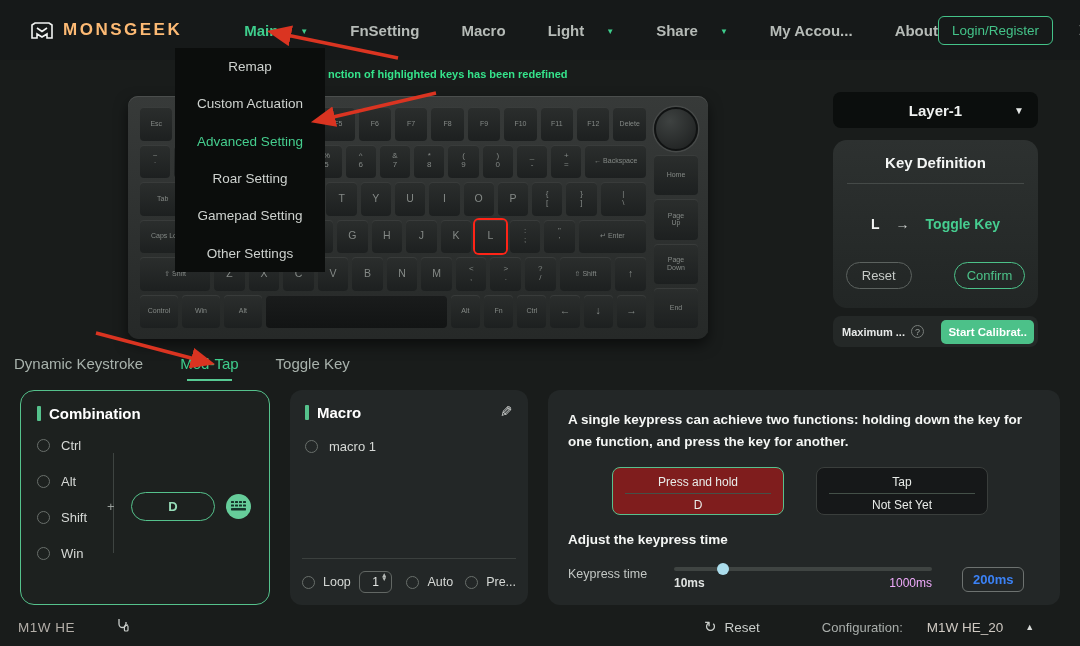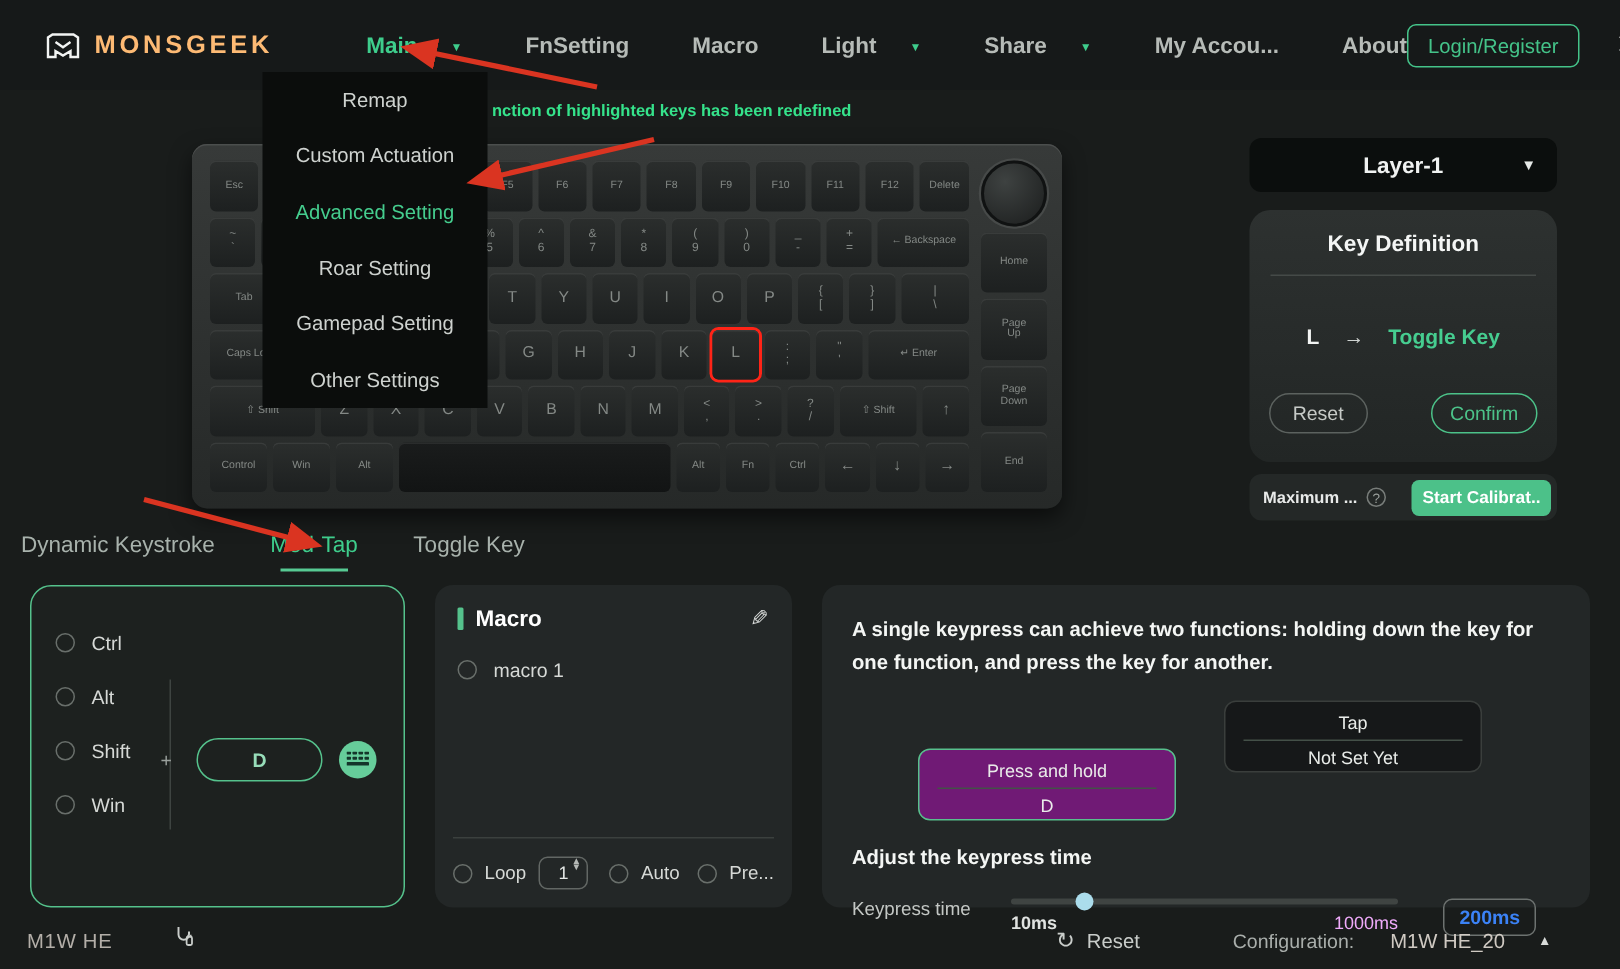--- a/index.html
+++ b/index.html
@@ -94,21 +94,21 @@
   .macro-foot .radio-label { font-size:12.5px; }
   .stepper { width:50px; height:22px; border:1px solid #62676+4; border:1px solid #626764; border-radius:6px; display:flex; align-items:center; justify-content:center; font-size:12px; color:#e3e6e4; position:relative; cursor:pointer; }
   .stepper .spin { position:absolute; right:4px; top:1px; display:flex; flex-direction:column; line-height:.62; font-size:6.5px; color:#b5b9b6; }
 
   .mt-panel { position:absolute; left:548px; top:390px; width:512px; height:215px; background:#232727; border-radius:12px; padding:19px 20px; z-index:6; }
   .desc { font-size:13.5px; font-weight:bold; color:#f4f6f4; line-height:1.65; width:478px; }
   .cards { display:flex; gap:32px; margin:13px 0 0 44px; }
   .card { width:172px; height:48px; border-radius:8px; text-align:center; font-size:12px; color:#e9ece9; cursor:pointer; }
   .card-top { padding-top:7px; }
   .card-divider { border-top:1px solid #445048; margin:4px 12px; }
-  .card.hold { border:1px solid #58c08d; background:#701a75;margin-top:32px; }
+  .card.hold { border:1px solid #58c08d; background:#7f1d1d; }
   .card.tap  { border:1px solid #3a3e3c; background:#161819; }
   .adjust-title { margin-top:17px; font-weight:bold; font-size:13.5px; color:#f4f6f4; }
   .slider-row { margin-top:20px; display:flex; align-items:flex-start; }
   .slider-label { width:92px; font-size:12.5px; color:#c3c7c4; }
   .slider { position:relative; width:258px; height:4px; background:#3f4442; border-radius:2px; margin-left:14px; cursor:pointer; }
   .slider-fill { width:19%; height:100%; background:#9ed9e8; border-radius:2px; }
   .slider-handle { position:absolute; left:19%; top:50%; transform:translate(-50%,-50%); width:12px; height:12px; background:#abddec; border-radius:50%; cursor:pointer; }
   .slider-min { position:absolute; left:0; top:9px; font-size:12px; color:#e0e3e1; font-weight:bold; }
   .slider-max { position:absolute; right:0; top:9px; font-size:12px; color:#f0abfc; }
   .value-box { margin-left:30px; border:1px solid #6d7270; border-radius:6px; padding:4px 10px; font-weight:bold; font-size:13px; color:#3b82f6; }
@@ -330,20 +330,24 @@
       <div class="dd-item">Other Settings</div>
     </div>
 
   <div class="tabs" id="tabs-container">
       <div class="tab">Dynamic Keystroke</div>
       <div class="tab active">Mod-Tap</div>
       <div class="tab">Toggle Key</div>
     </div>
 
   <div class="combi">
+    <div class="panel-title">
+      <span class="title-bar"></span>
+      <span>Combination</span>
+    </div>
     <div class="mods" id="mods-container">
         <div class="radio-row">
           <div class="radio"></div>
           <div class="radio-label">Ctrl</div>
         </div>
         <div class="radio-row">
           <div class="radio"></div>
           <div class="radio-label">Alt</div>
         </div>
         <div class="radio-row">

